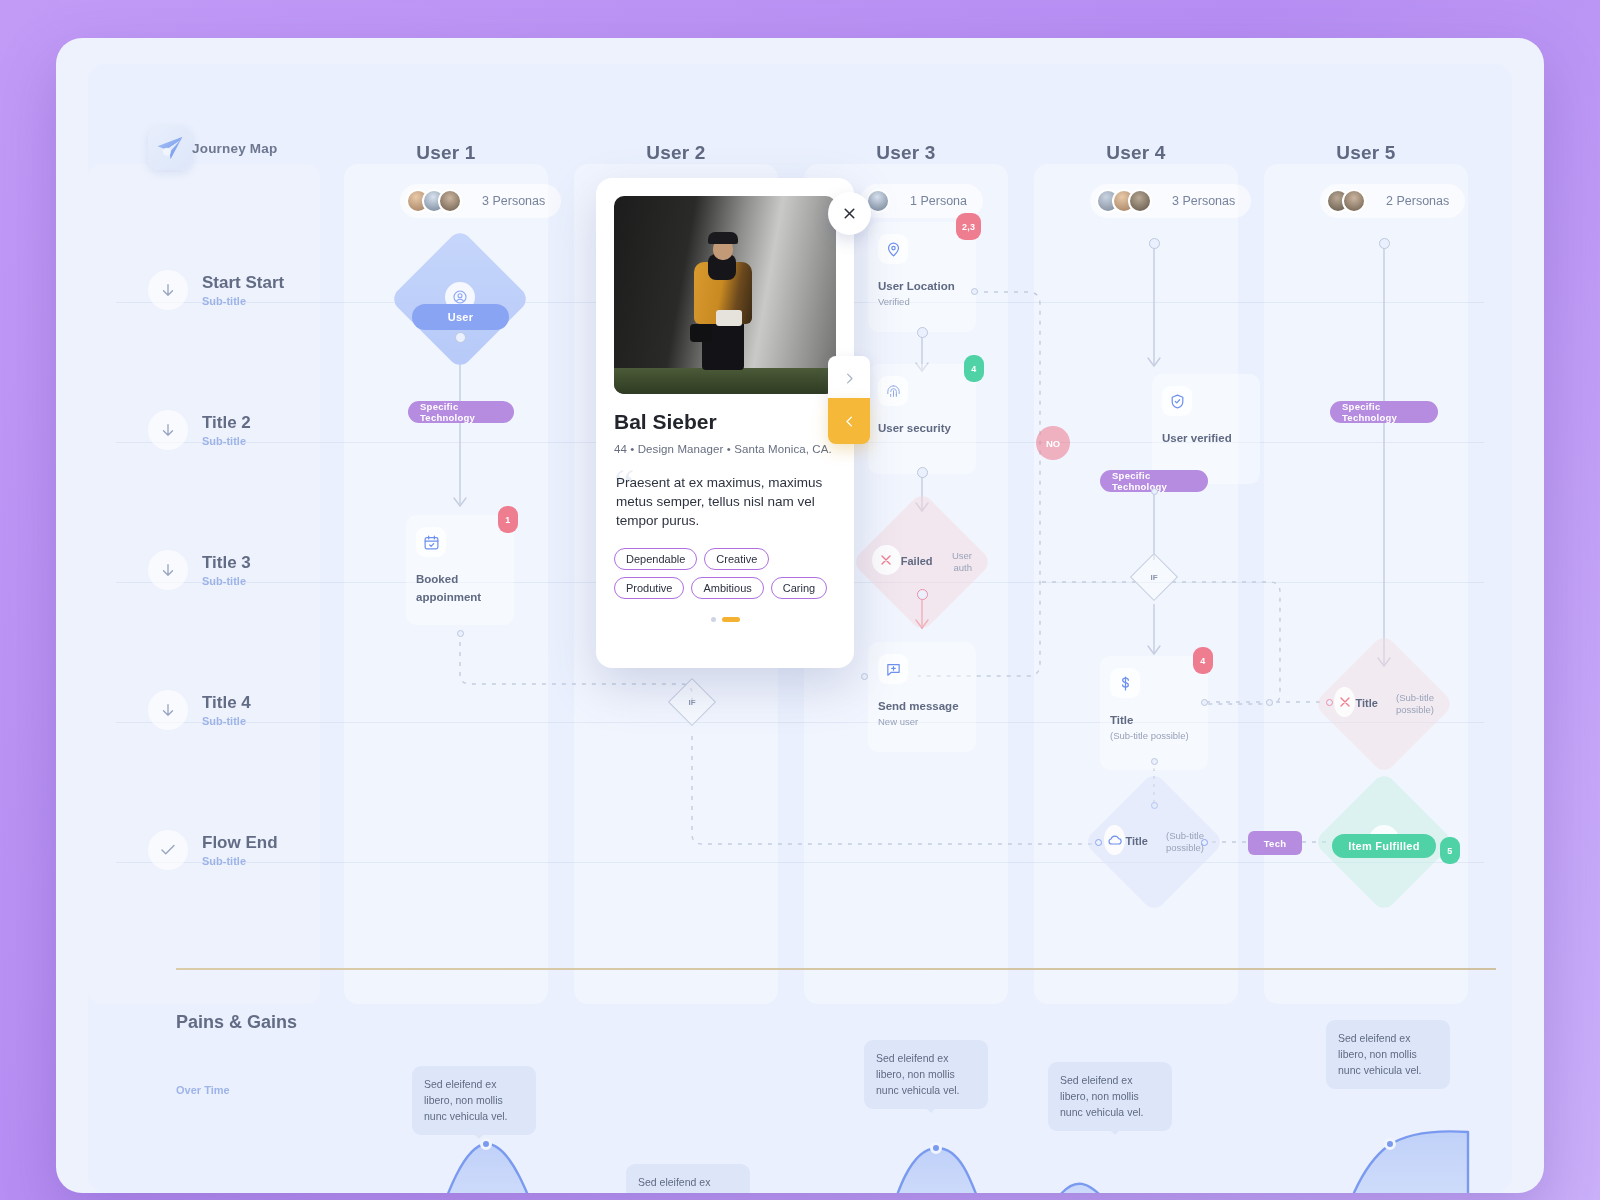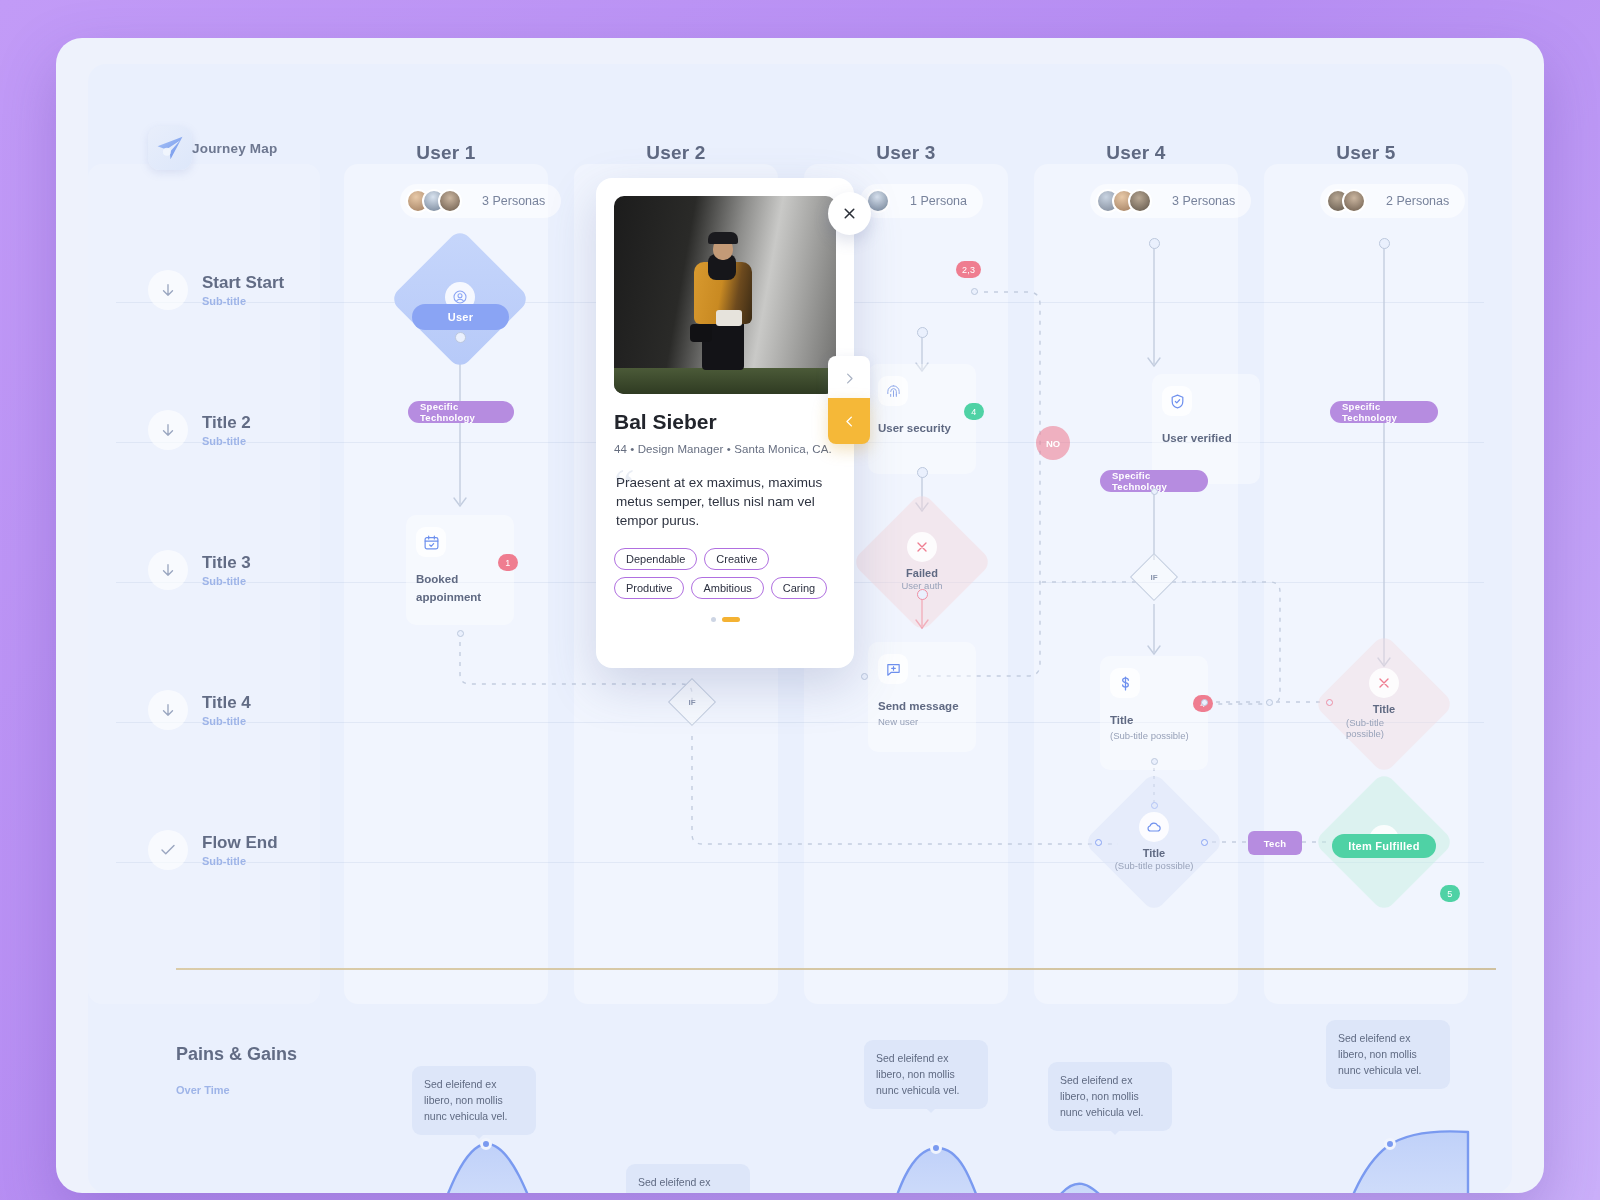--- a/index.html
+++ b/index.html
@@ -107,38 +107,37 @@
     width: 30px; height: 30px; border-radius: 9px;
     background: rgba(255,255,255,.75);
     display: flex; align-items: center; justify-content: center;
     margin-bottom: 12px;
   }
   .node-card .ic svg { width: 17px; height: 17px; }
   .node-card .nt { font-size: 11.5px; font-weight: 700; color: #5f6982; line-height: 1.28; }
   .node-card .ns { font-size: 9.5px; color: #97a1b8; margin-top: 2px; }
 
   .badge {
-    position: absolute; min-width: 20px; height: 17px; padding: 0 6px;
-    border-radius: 9px; font-size: 9px; font-weight: 400; color: #fff;
+    position: absolute; min-width: 20px; height: 27px; padding: 0 6px;
+    border-radius: 9px; font-size: 9px; font-weight: 700; color: #fff;
     display: flex; align-items: center; justify-content: center;
     letter-spacing: .3px;
-    margin-top: 48px;
   }
   .badge.red { background: #ef7d90; }
   .badge.green { background: #4fd2a5; }
 
   .diamond {
     position: absolute; width: 100px; height: 100px;
     transform: rotate(45deg); border-radius: 12px;
   }
   .diamond-wrap { position: absolute; width: 100px; height: 100px; }
   .diamond-label {
     position: absolute; inset: 0;
-    display: flex; flex-direction: column; align-items: center; justify-content: center;
-    text-align: left; pointer-events: none;
+    display: flex; flex-direction: row; align-items: center; justify-content: center;
+    text-align: right; pointer-events: none;
   }
   .diamond-label .dic {
     width: 30px; height: 30px; border-radius: 50%;
     background: rgba(255,255,255,.85);
     display: flex; align-items: center; justify-content: center; margin-bottom: 5px;
   }
   .diamond-label .dic svg { width: 16px; height: 16px; }
   .diamond-label .dt { font-size: 11px; font-weight: 700; color: #5f6982; line-height: 1.22; }
   .diamond-label .ds { font-size: 9.5px; color: #99a3ba; line-height: 1.22; }
 
@@ -273,21 +272,21 @@
     box-shadow: 0 6px 16px rgba(210,150,30,.28); z-index: 44; cursor: pointer;
   }
   #modal-next svg, #modal-prev svg { width: 15px; height: 15px; }
 
   
   #pg-divider {
     position: absolute; left: 88px; top: 904px; width: 1320px; height: 1.5px;
     background: linear-gradient(90deg,#d7c59a,#cbb98f);
     opacity: .85;
   }
-  #pg-title { position: absolute; left: 88px; top: 980px; font-size: 18px; font-weight: 700; color: #626c85; }
+  #pg-title { position: absolute; left: 88px; top: 948px; font-size: 18px; font-weight: 700; color: #626c85; }
   #pg-sub { position: absolute; left: 88px; top: 1020px; font-size: 11px; font-weight: 600; color: #9eb4e8; }
 
   .tooltip {
     position: absolute; width: 124px;
     background: #dde6f9; border-radius: 9px;
     padding: 11px 12px;
     font-size: 10.5px; line-height: 1.5; color: #5f6a82;
   }
   .tip-point {
     position: absolute; width: 10px; height: 10px; background: #dde6f9;
@@ -497,20 +496,30 @@
     <span class="nt">Booked appoinment</span>
   </div>
   <div class="badge red" style="left:410px; top:442px">1</div>
   <div class="conn-dot sm" style="left:369px; top:566px"></div>
 
   <div style="position:absolute; left:587px; top:621px">
     <div class="if-diamond"></div>
     <div class="if-text">IF</div>
   </div>
 
+  <div class="node-card" style="left:780px; top:158px">
+    <span class="ic">
+      <svg viewBox="0 0 24 24" fill="none" stroke="#6e90ee" stroke-width="1.7" stroke-linecap="round" stroke-linejoin="round">
+            <path d="M12 21s7-6.2 7-11a7 7 0 1 0-14 0c0 4.8 7 11 7 11z"></path>
+            <circle cx="12" cy="10" r="2.4"></circle>
+          </svg>
+    </span>
+    <span class="nt">User Location</span>
+    <span class="ns" style="display:block">Verified</span>
+  </div>
   <div class="badge red" style="left:868px; top:149px">2,3</div>
   <div class="conn-dot" style="left:829px; top:263px"></div>
   <div class="conn-dot sm" style="left:883px; top:224px"></div>
 
   <div class="node-card" style="left:780px; top:300px">
     <span class="ic">
       <svg viewBox="0 0 24 24" fill="none" stroke="#8fa8ea" stroke-width="1.4" stroke-linecap="round">
             <path d="M12 4a8 8 0 0 0-8 8v3"></path>
             <path d="M12 4a8 8 0 0 1 8 8v3"></path>
             <path d="M8 12a4 4 0 0 1 8 0v5"></path>

